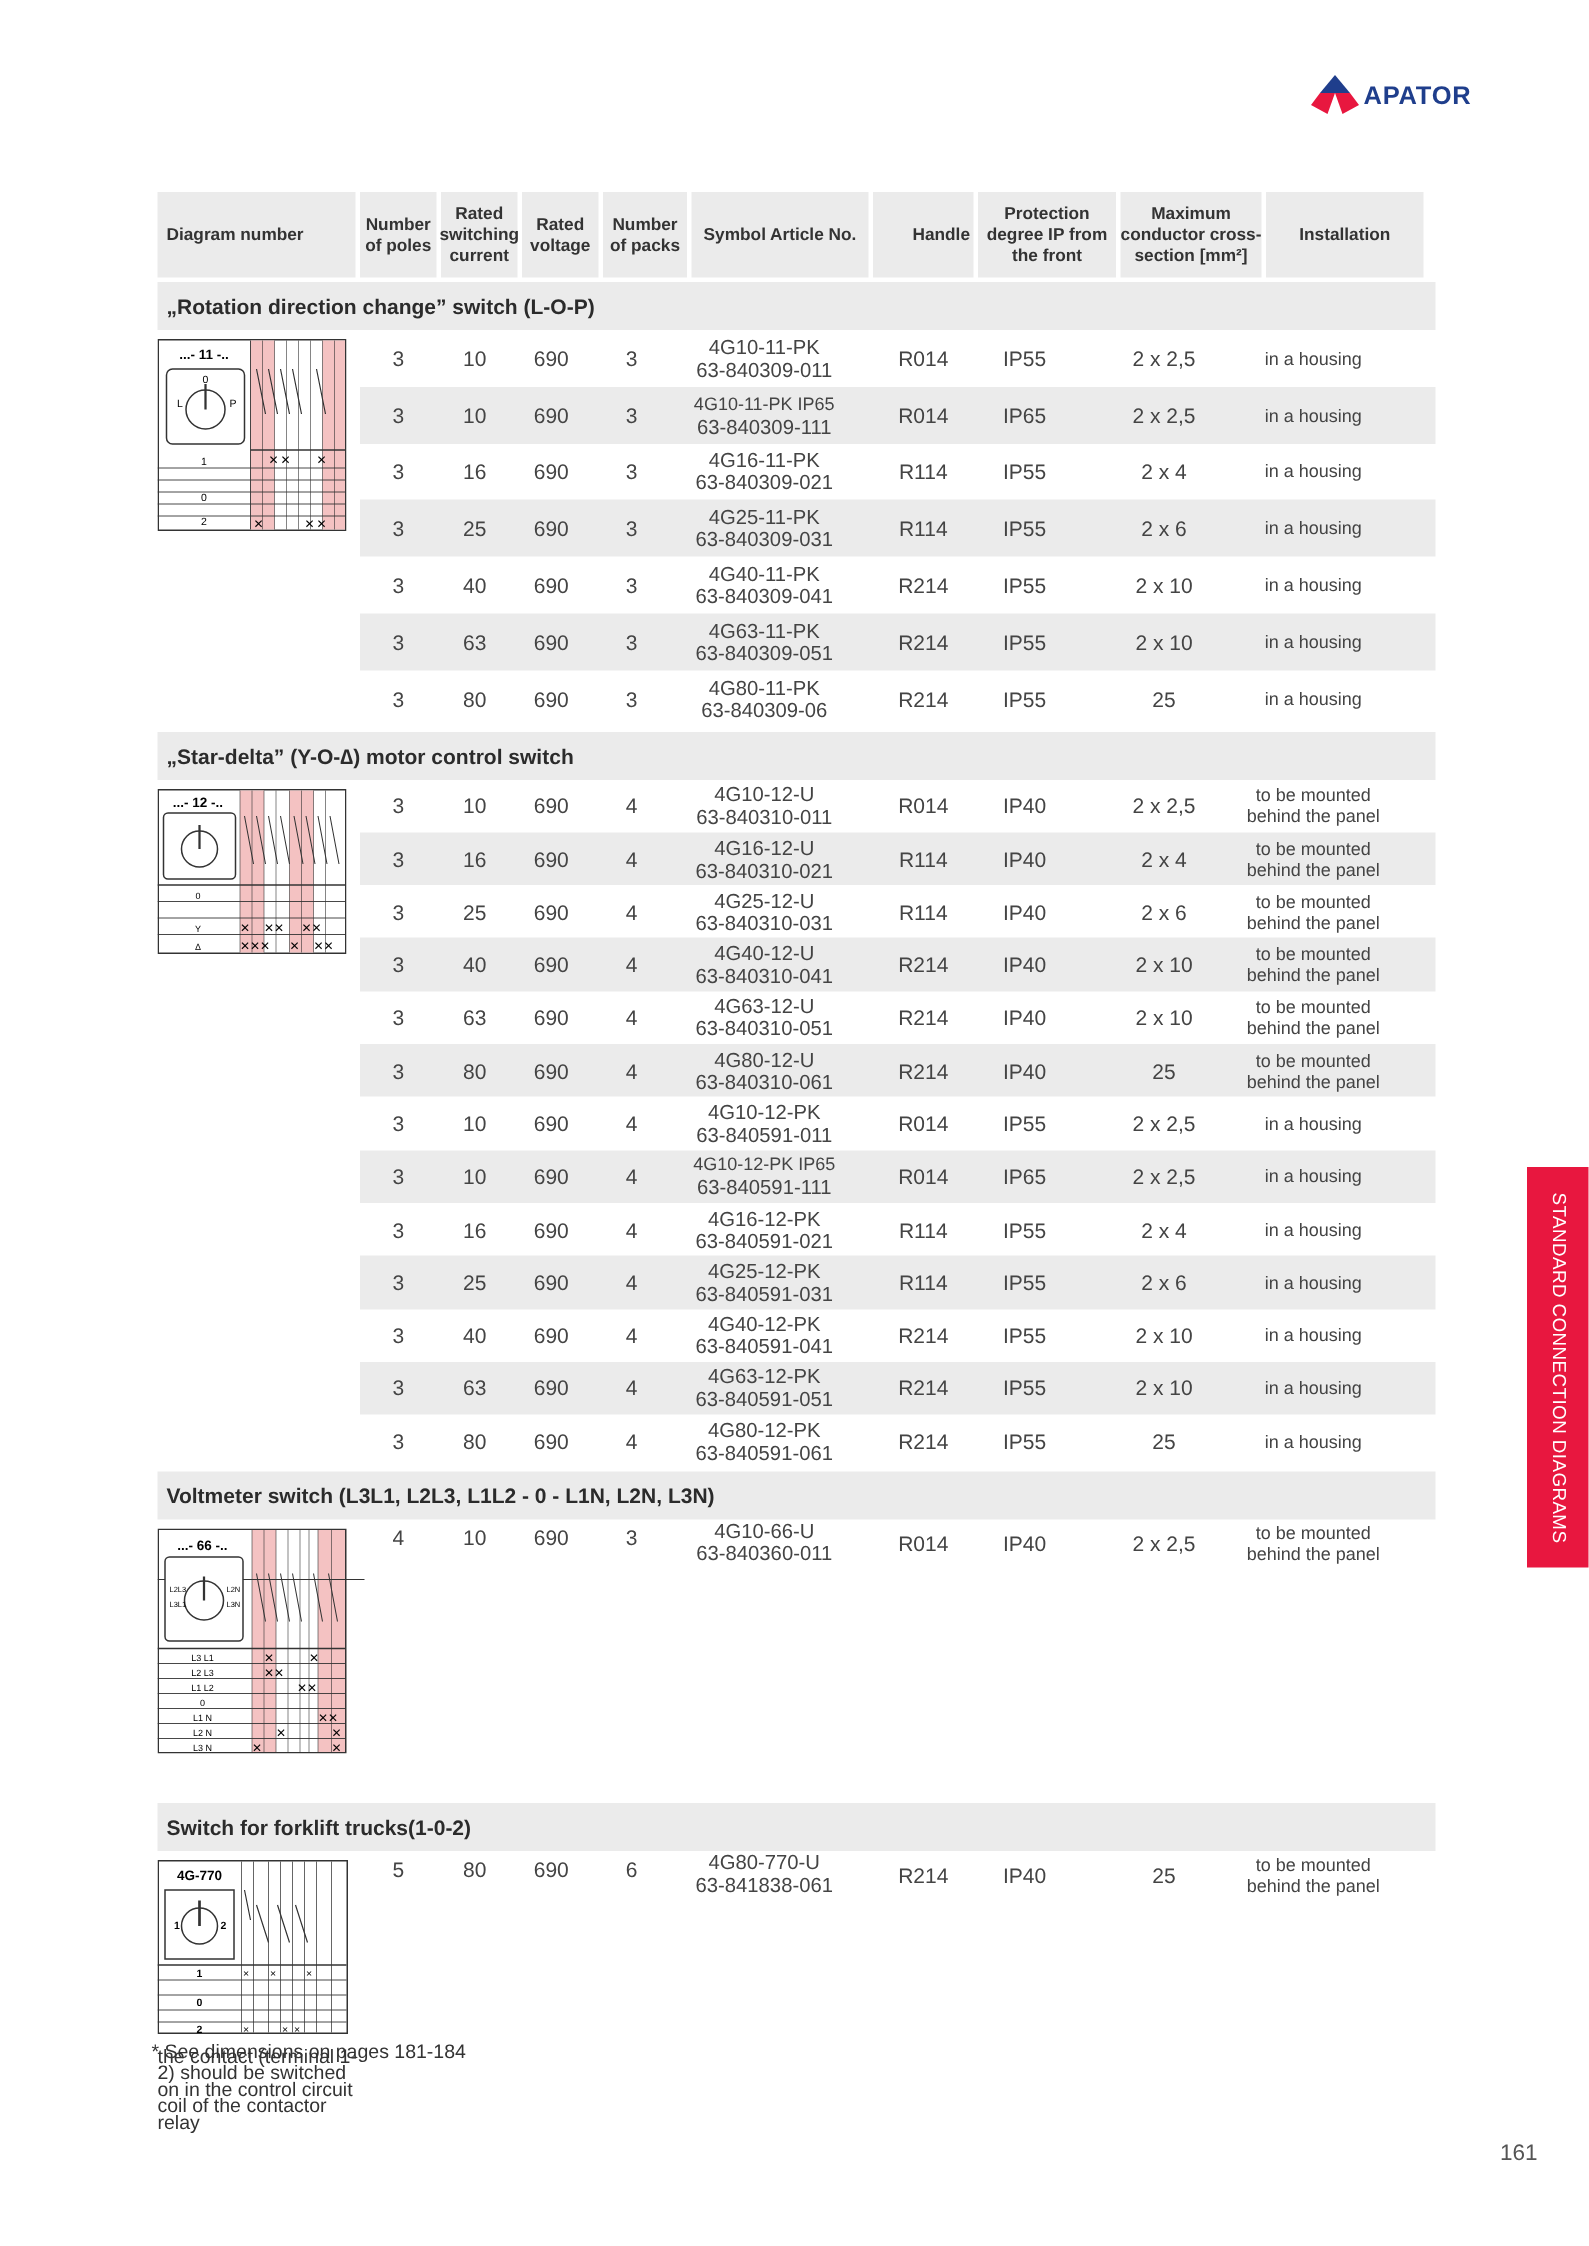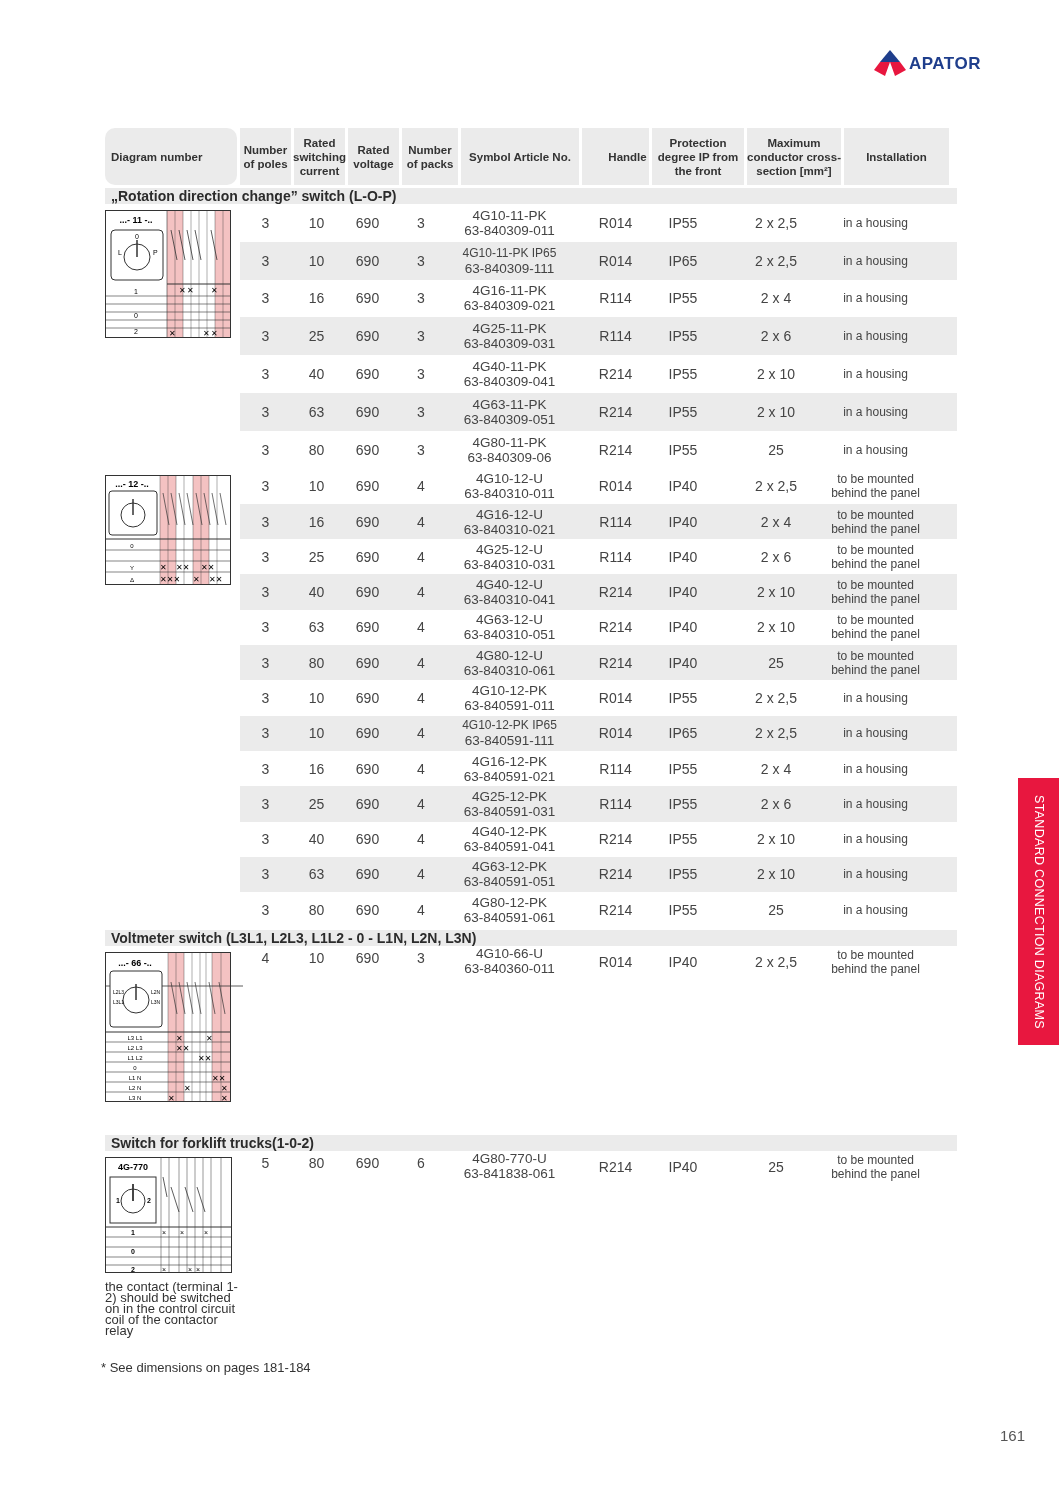--- a/index.html
+++ b/index.html
@@ -9,34 +9,34 @@
   
   .logo { position: absolute; left: 874px; top: 50px; display: flex; align-items: center; }
   .logo svg { width: 32px; height: 28px; }
   .logo-text { font-weight: bold; font-size: 17px; color: #1f3e8c; letter-spacing: 0.5px; margin-left: 3px; }
 
   
   .table { position: absolute; left: 105px; top: 128px; width: 852px; }
   .hdr { display: flex; height: 57px; }
   .hdr > div { background: #ebebeb; margin-right: 3px; display: flex; align-items: center; justify-content: center; text-align: center; font-weight: bold; font-size: 11.5px; line-height: 14px; color: #333; }
   .hdr > div:last-child { margin-right: 0; }
-  .hdr .c-diag { justify-content: flex-start; padding-left: 6px; border-radius: 10px; }
+  .hdr .c-diag { justify-content: flex-start; padding-left: 6px; }
 
   .c-diag { width: 132px; }
   .c-poles { width: 51px; }
   .c-curr { width: 51px; }
   .c-volt { width: 51px; }
   .c-packs { width: 56px; }
   .c-sym { width: 118px; }
   .c-handle { width: 67px; padding-left: 24px; }
   .c-ip { width: 92px; }
   .c-cond { width: 94px; }
   .c-inst { width: 105px; }
 
-  .section-title { margin-top: 3px; background: #ebebeb; height: 16px; display: flex; align-items: center; padding-left: 6px; font-weight: bold; font-size: 14px; color: #2b2b2b; }
+  .section-title { margin-top: 3px; background: #ebebeb; height: 32px; display: flex; align-items: center; padding-left: 6px; font-weight: bold; font-size: 14px; color: #2b2b2b; }
   .section-block { position: relative; display: flex; }
   .diagram-col { width: 135px; flex-shrink: 0; padding-top: 6px; }
   .rows-col { flex: 1; }
 
   .row { display: flex; align-items: center; height: 37.8px; color: #444; font-size: 14px; }
   .row.alt { background: #ebebeb; }
   .row > div { text-align: center; }
   .row .c-poles { width: 51px; }
   .row .sym { width: 121px; font-size: 13.5px; line-height: 15px; }
   .row .inst { font-size: 12px; line-height: 14px; }
@@ -211,20 +211,21 @@
               <div>4G80-11-PK</div>
               <div>63-840309-06</div>
             </div>
             <div class="c-handle">R214</div>
             <div class="c-ip">IP55</div>
             <div class="c-cond">25</div>
             <div class="c-inst inst">in a housing</div>
           </div>
         </div>
       </div>
+      <div class="section-title">„Star-delta” (Y-O-∆) motor control switch</div>
       <div class="section-block">
         <div class="diagram-col"><svg width="126" height="110" viewBox="0 0 126 110">
     <rect x="0.5" y="0.5" width="125" height="109" fill="#fff" stroke="#333"></rect>
     <rect x="55" y="1" width="16" height="108" class="pink"></rect>
             <rect x="88" y="1" width="16" height="108" class="pink"></rect>
     <line x1="55" y1="1" x2="55" y2="109" stroke="#333" stroke-width="0.4"></line>
             <line x1="63" y1="1" x2="63" y2="109" stroke="#333" stroke-width="0.4"></line>
             <line x1="71" y1="1" x2="71" y2="109" stroke="#333" stroke-width="0.4"></line>
             <line x1="79" y1="1" x2="79" y2="109" stroke="#333" stroke-width="0.4"></line>
             <line x1="88" y1="1" x2="88" y2="109" stroke="#333" stroke-width="0.4"></line>

